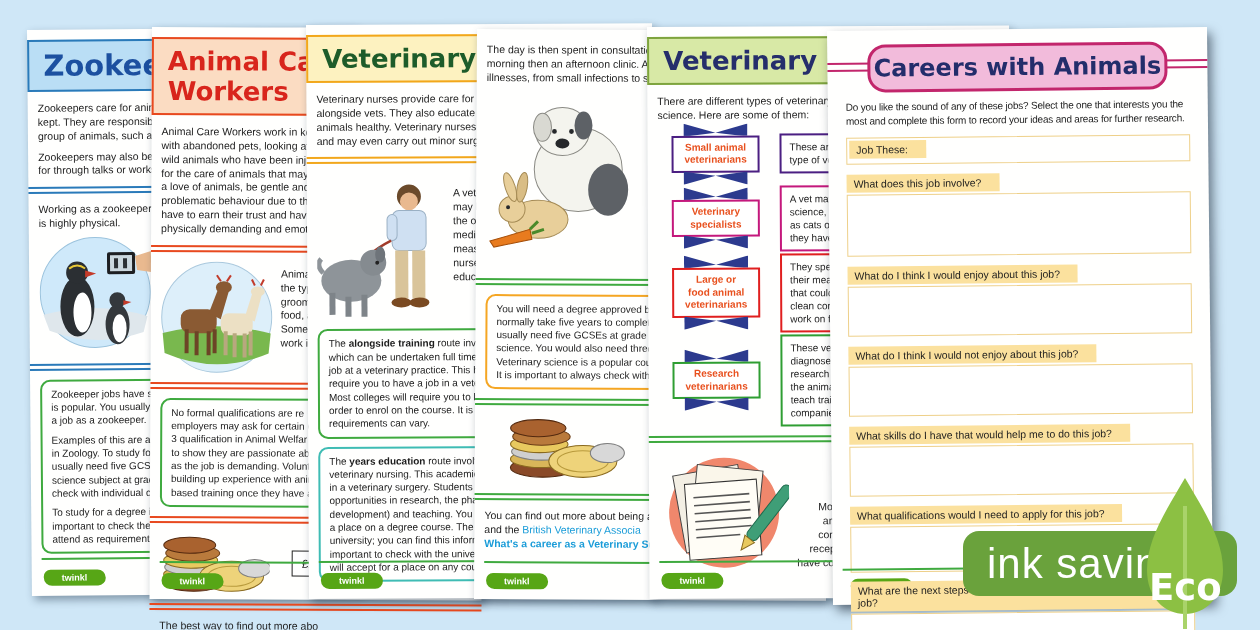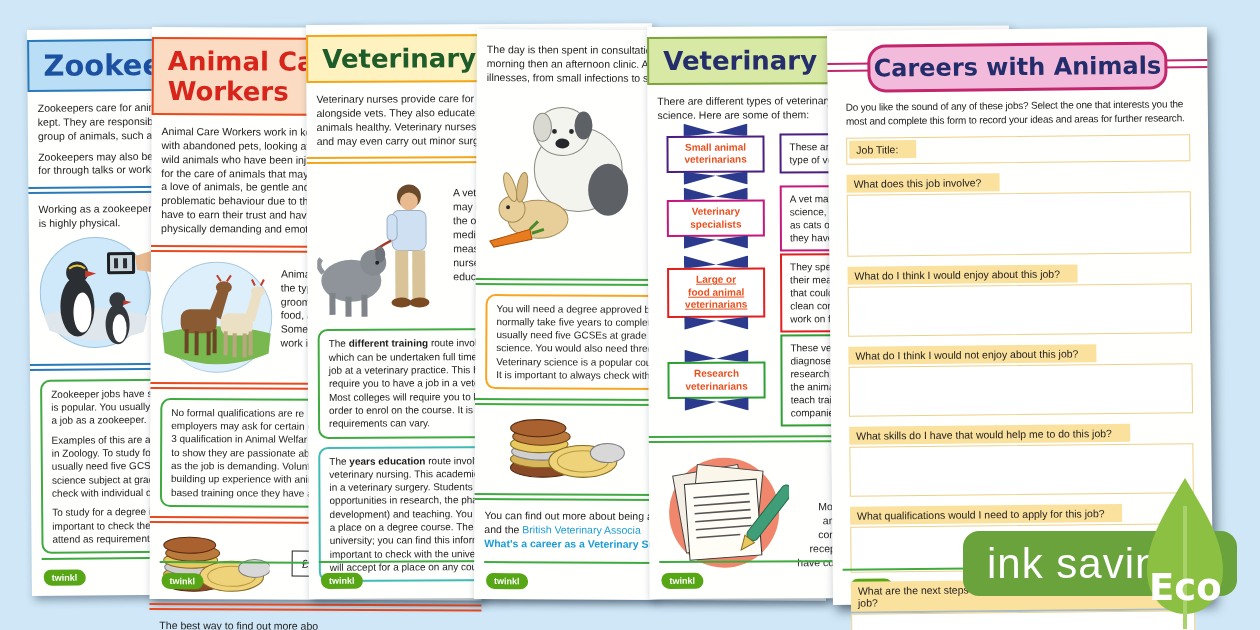--- a/index.html
+++ b/index.html
@@ -6,21 +6,21 @@
     background:#cfe7f7;font-family:"Liberation Sans",sans-serif;position:relative;}
   .page{position:absolute;background:#fffffe;box-sizing:border-box;
     box-shadow:3px 4px 9px rgba(30,50,70,.45);padding:8px 10px;transform-origin:top left;}
   .ptext{color:#1d1d1d;font-size:10.5px;line-height:1.32;white-space:pre-line;}
   .band{margin:2px -10px 10px;border-top:2px solid;border-bottom:2px solid;border-left:2px solid;border-right:2px solid;
     padding:7px 14px;font-family:"DejaVu Sans","Liberation Sans",sans-serif;font-weight:bold;}
   .dline{height:3px;margin:9px -10px;border-top:2px solid;border-bottom:2px solid;}
   .rbox{border:2px solid #3faa3f;border-radius:10px;padding:6px 9px;margin:8px 0;}
   .footline{position:absolute;left:10px;right:10px;bottom:36px;border-top:2px solid #3faa3f;}
   .twinkl{position:absolute;left:12px;bottom:10px;background:#57a616;color:#fff;
-    border-radius:9px 11px 10px 11px;padding:3px 8px;font-size:9px;font-weight:bold;}
+    border-radius:9px 11px 10px 11px;padding:3px 18px;font-size:9px;font-weight:bold;}
   .sideflex{display:flex;align-items:flex-start;gap:8px;margin:6px 0;}
   
   .p1 .band{background:#badef5;border-color:#2a7ab9;color:#1c50a0;font-size:29px;}
   .p1 .dline{border-color:#2a7ab9;}
   .p2 .band{background:#fbdcc2;border-color:#e8491f;color:#d8251c;font-size:26px;}
   .p2 .dline{border-color:#e8491f;}
   .p3 .band{background:#fdf2c0;border-color:#f2a71b;color:#1e5c2a;font-size:26px;}
   .p3 .dline{border-color:#f2a71b;}
   .p4 .dline,.p5 .dline{border-color:#3faa3f;}
   .p5 .band{background:#d8e9a6;border-color:#7ea43e;color:#252e6b;font-size:26px;}
@@ -28,21 +28,21 @@
   .tbox{border:2px solid #3fbcb4;border-radius:10px;padding:6px 9px;margin:8px 0;}
   .boxtext{font-size:10px;line-height:1.33;color:#1d1d1d;white-space:pre-line;}
   .salary-box{border:1.5px solid #222;background:#fff;padding:6px 9px;font-size:11.5px;
     margin-left:14px;color:#1d1d1d;white-space:nowrap;}
   .link{color:#1a9cd8;}
   .linkb{color:#1a9cd8;font-weight:bold;}
   
   .vrow{display:flex;align-items:center;margin:2px 0;}
   .vstack{width:96px;margin-left:10px;display:flex;flex-direction:column;align-items:center;flex:none;}
   .vlabel{border:2px solid;padding:4px 5px;text-align:center;color:#e8501e;font-weight:bold;
-    font-size:10px;line-height:1.25;white-space:pre-line;width:98px;box-sizing:border-box;background:#fff;}
+    font-size:10px;line-height:1.25;white-space:pre-line;width:88px;box-sizing:border-box;background:#fff;}
   .vdesc{border:2px solid;padding:5px 8px;font-size:10px;line-height:1.3;margin-left:16px;
     flex:1;white-space:pre-line;color:#1d1d1d;}
   .chev{display:block;margin:-1px 0;}
   
   .p6{padding:14px 18px;}
   .title-wrap{position:relative;height:48px;margin-bottom:8px;}
   .pink-rule{position:absolute;left:-18px;right:-18px;top:18px;height:5px;
     border-top:2px solid #c2266c;border-bottom:2px solid #c2266c;}
   .pink-title{position:relative;width:300px;margin:0 auto;background:#f2bbdb;border:3px solid #c2266c;
     border-radius:18px;text-align:center;font-family:"DejaVu Sans","Liberation Sans",sans-serif;
@@ -218,21 +218,21 @@
     </svg>
     <div class="ptext" style="padding-top:14px;">A veterinary nurs
 may be upset, pr
 the operations b
 medicine to anim
 measurements su
 nurses also apply
 educate owners on</div>
   </div>
   <div class="rbox">
-    <div class="boxtext"><span>The </span><b>different training</b><span> route invol
+    <div class="boxtext"><span>The </span><b>alongside training</b><span> route invol
 which can be undertaken full time at
 job at a veterinary practice. This han
 require you to have a job in a veterina
 Most colleges will require you to hav
 order to enrol on the course. It is im
 requirements can vary.</span></div>
   </div>
   <div class="tbox">
     <div class="boxtext"><span>The </span><b>years education</b><span> route involve
 veterinary nursing. This academic
@@ -354,21 +354,21 @@
 as cats or horse
 they have a spe</div>
   </div>
 
   <div class="vrow">
     <div class="vstack">
       <svg class="chev" width="64" height="13" viewBox="0 0 64 13">
           <polygon points="0,0 32,9 0,13" fill="#2c3a8e"></polygon>
           <polygon points="64,0 32,9 64,13" fill="#2c3a8e"></polygon>
         </svg>
-      <div class="vlabel" style="border-color: rgb(224, 31, 31); text-decoration: underline;">Large or
+      <div class="vlabel" style="border-color: rgb(224, 31, 31);">Large or
 food animal
 veterinarians</div>
       <svg class="chev" width="64" height="13" viewBox="0 0 64 13">
           <polygon points="0,0 32,4 0,13" fill="#2c3a8e"></polygon>
           <polygon points="64,0 32,4 64,13" fill="#2c3a8e"></polygon>
         </svg>
     </div>
     <div class="vdesc" style="border-color: rgb(224, 31, 31);">They specialise
 their meat. Thes
 that could sprea
@@ -434,21 +434,21 @@
 
 <div class="page p6" style="left:827px;top:31px;width:380px;height:574px;transform:rotate(-0.6deg);z-index:6;box-shadow:4px 6px 11px rgba(15,25,40,.55);">
   <div class="title-wrap">
     <div class="pink-rule"></div>
     <div class="pink-title">Careers with Animals</div>
   </div>
   <div class="form-intro">Do you like the sound of any of these jobs? Select the one that interests you the most and complete this form to record your ideas and areas for further research.</div>
 
   <div class="field">
     <div class="field-line">
-      <span class="ylabel">Job Title:</span>
+      <span class="ylabel">Job These:</span>
     </div>
   </div>
 
   <div class="field">
     <span class="ylabel">What does this job involve?</span>
     <div class="fbox h60"></div>
   </div>
 
   <div class="field">
     <span class="ylabel">What do I think I would enjoy about this job?</span>

